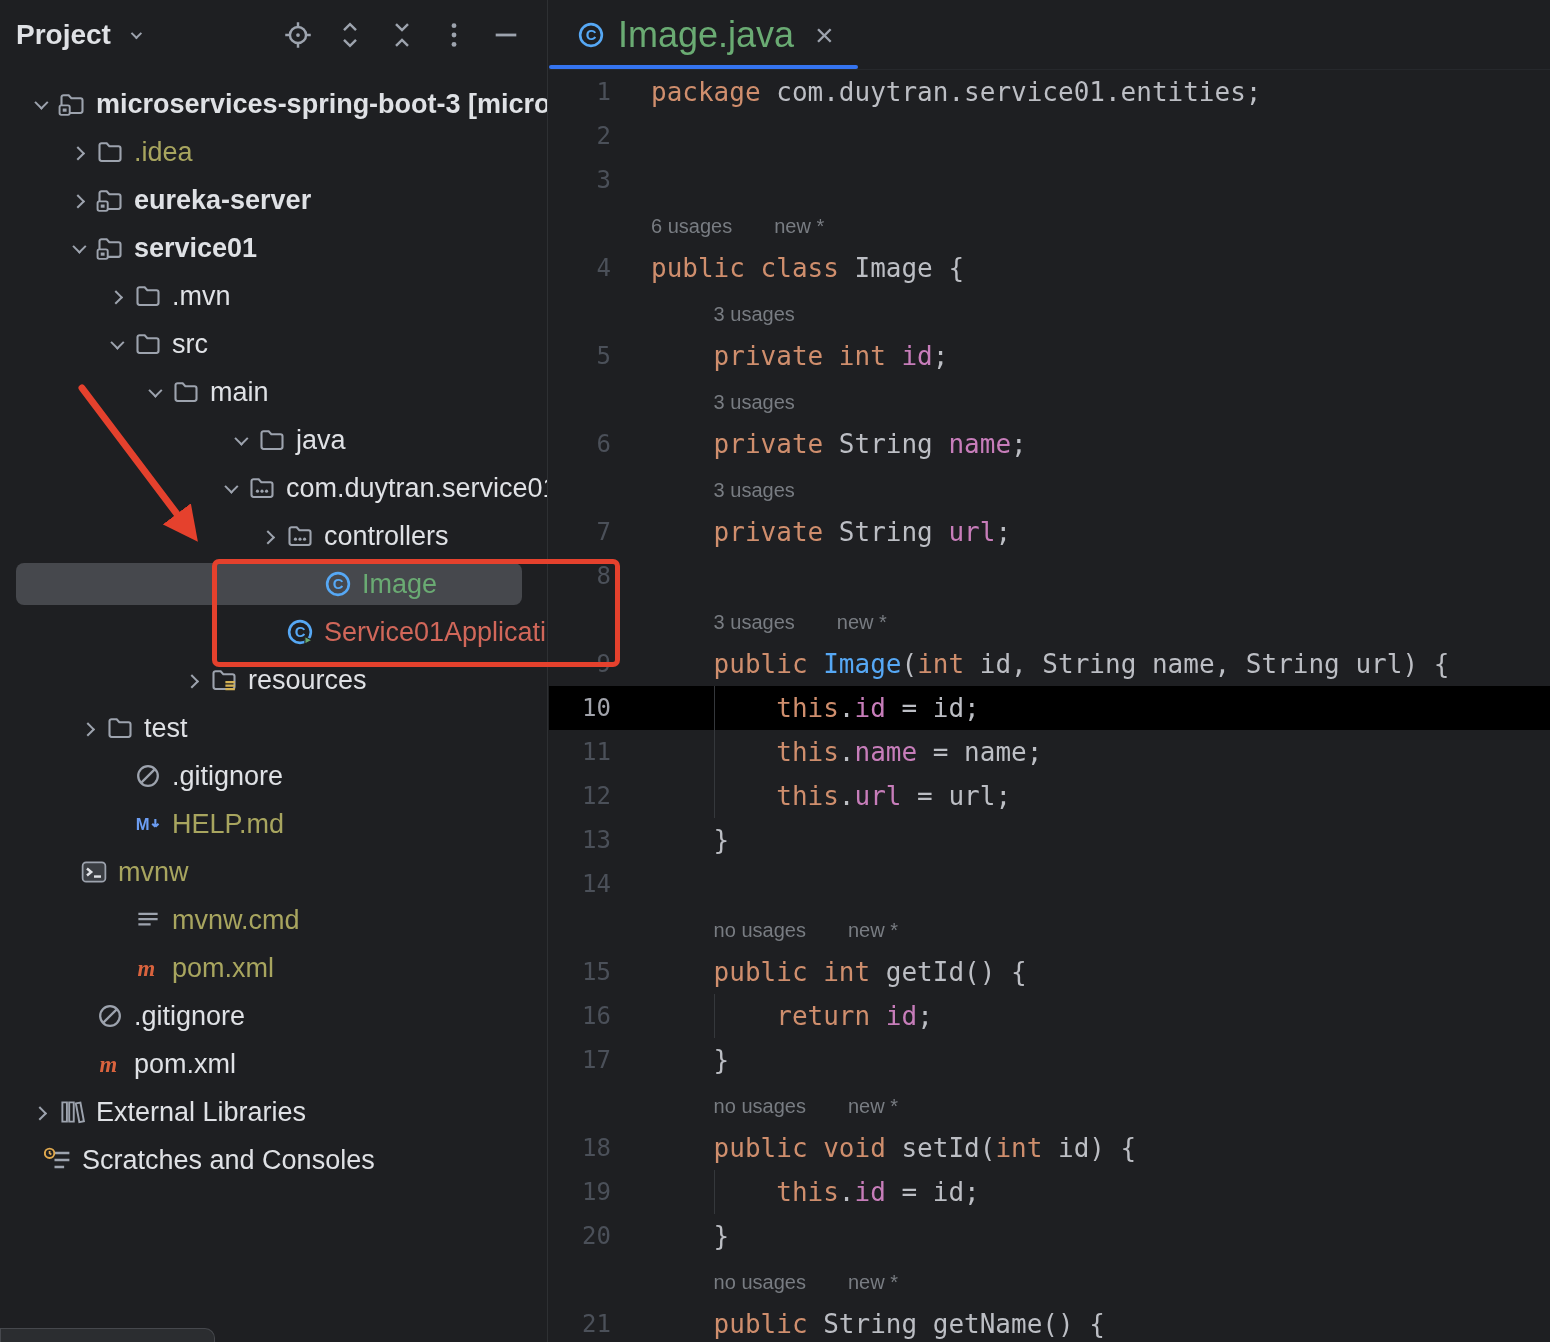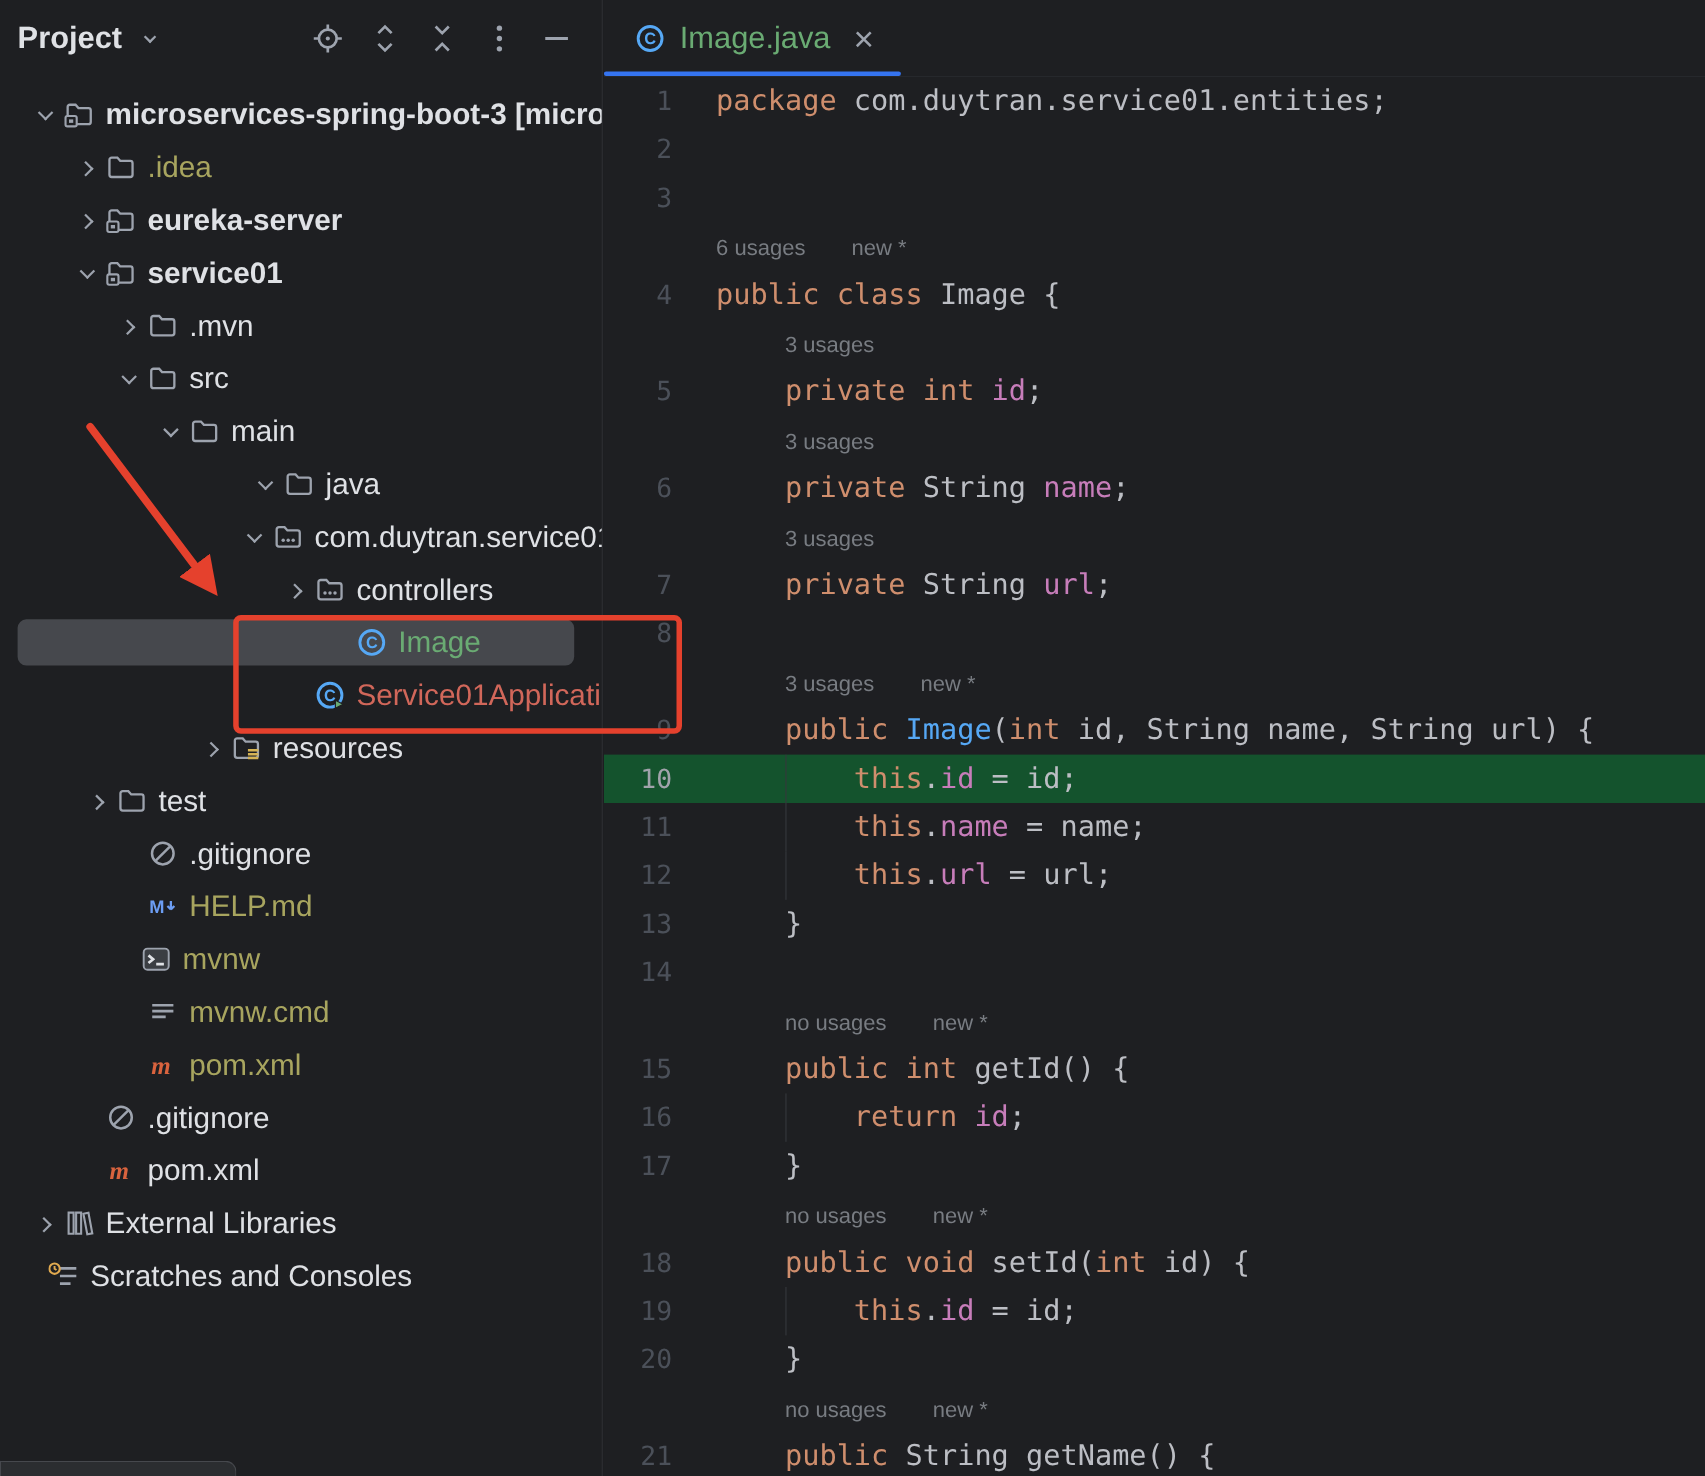--- a/index.html
+++ b/index.html
@@ -44,26 +44,26 @@
   .c-olive{color:var(--git-ignored-olive);}
   .c-green{color:var(--git-new-green);}
   .c-red{color:var(--git-unversioned-red);}
 
   
   .editor{position:absolute;left:549px;top:0;right:0;height:100%;background:#1E1F22;overflow:hidden;}
   .tabbar{height:70px;display:flex;align-items:stretch;border-bottom:1px solid #26282C;}
   .tab{display:flex;align-items:center;gap:13px;padding:0 24px 0 28px;position:relative;cursor:pointer;}
   .tab.active::after{content:"";position:absolute;left:0;right:0;bottom:0;height:4px;background:var(--accent-blue);border-radius:2px;}
   .tab-icon{width:28px;height:28px;}
-  .tab-label{font-size:28px;color:var(--git-new-green);}
+  .tab-label{font-size:36px;color:var(--git-new-green);}
   .tab-close{font-size:32px;color:#9DA3AE;margin-left:8px;line-height:1;cursor:pointer;}
 
   .code{font-family:"DejaVu Sans Mono","Liberation Mono",monospace;font-size:26px;}
   .code-row{position:relative;height:44px;display:flex;align-items:center;white-space:pre;}
-  .code-row.current{background:#14532d;}
+  .code-row.current{background:#000000;}
   .gutter{width:62px;flex:none;text-align:right;font-size:24px;color:#4B5059;position:relative;z-index:1;}
   .gutter.cur{color:#A1A3AB;}
   .code-text{padding-left:40px;color:var(--syntax-plain);position:relative;z-index:1;}
   .tk-kw{color:var(--syntax-keyword);}
   .tk-pl{color:var(--syntax-plain);}
   .tk-fld{color:var(--syntax-field);}
   .tk-cls{color:var(--syntax-constructor);}
   .pad{display:inline-block;}
   .hint{font-family:"Liberation Sans","DejaVu Sans",sans-serif;font-size:20px;color:var(--hint-gray);cursor:pointer;}
   .hint-gap{display:inline-block;width:42px;}
@@ -273,21 +273,21 @@
         <div class="tree-row" style="padding-left: 98px;">
           <span class="chev none"></span>
           <span class="icon">
             <svg viewBox="0 0 16 16">
               <text x="1" y="11.4" font-size="9.5" font-weight="bold" fill="#6C9DF3" font-family="sans-serif">M</text>
               <path d="M12.2 5.2v4.4M12.2 9.6l-1.8-1.8M12.2 9.6l1.8-1.8" stroke="#6C9DF3" stroke-width="1.2" fill="none"></path>
             </svg>
           </span>
           <span class="tree-label c-olive">HELP.md</span>
         </div>
-        <div class="tree-row" style="padding-left: 92px;">
+        <div class="tree-row" style="padding-left: 44px;">
           <span class="chev none"></span>
           <span class="icon">
             <svg viewBox="0 0 16 16">
               <rect x="1.5" y="2.5" width="13" height="11" rx="2" fill="#3B3E43" stroke="#9DA3AE" stroke-width="1"></rect>
               <path d="M4 6l2.4 2L4 10" fill="none" stroke="#DFE1E5" stroke-width="1.4"></path>
               <path d="M8 10.6h4" stroke="#DFE1E5" stroke-width="1.4"></path>
             </svg>
           </span>
           <span class="tree-label c-olive">mvnw</span>
         </div>

